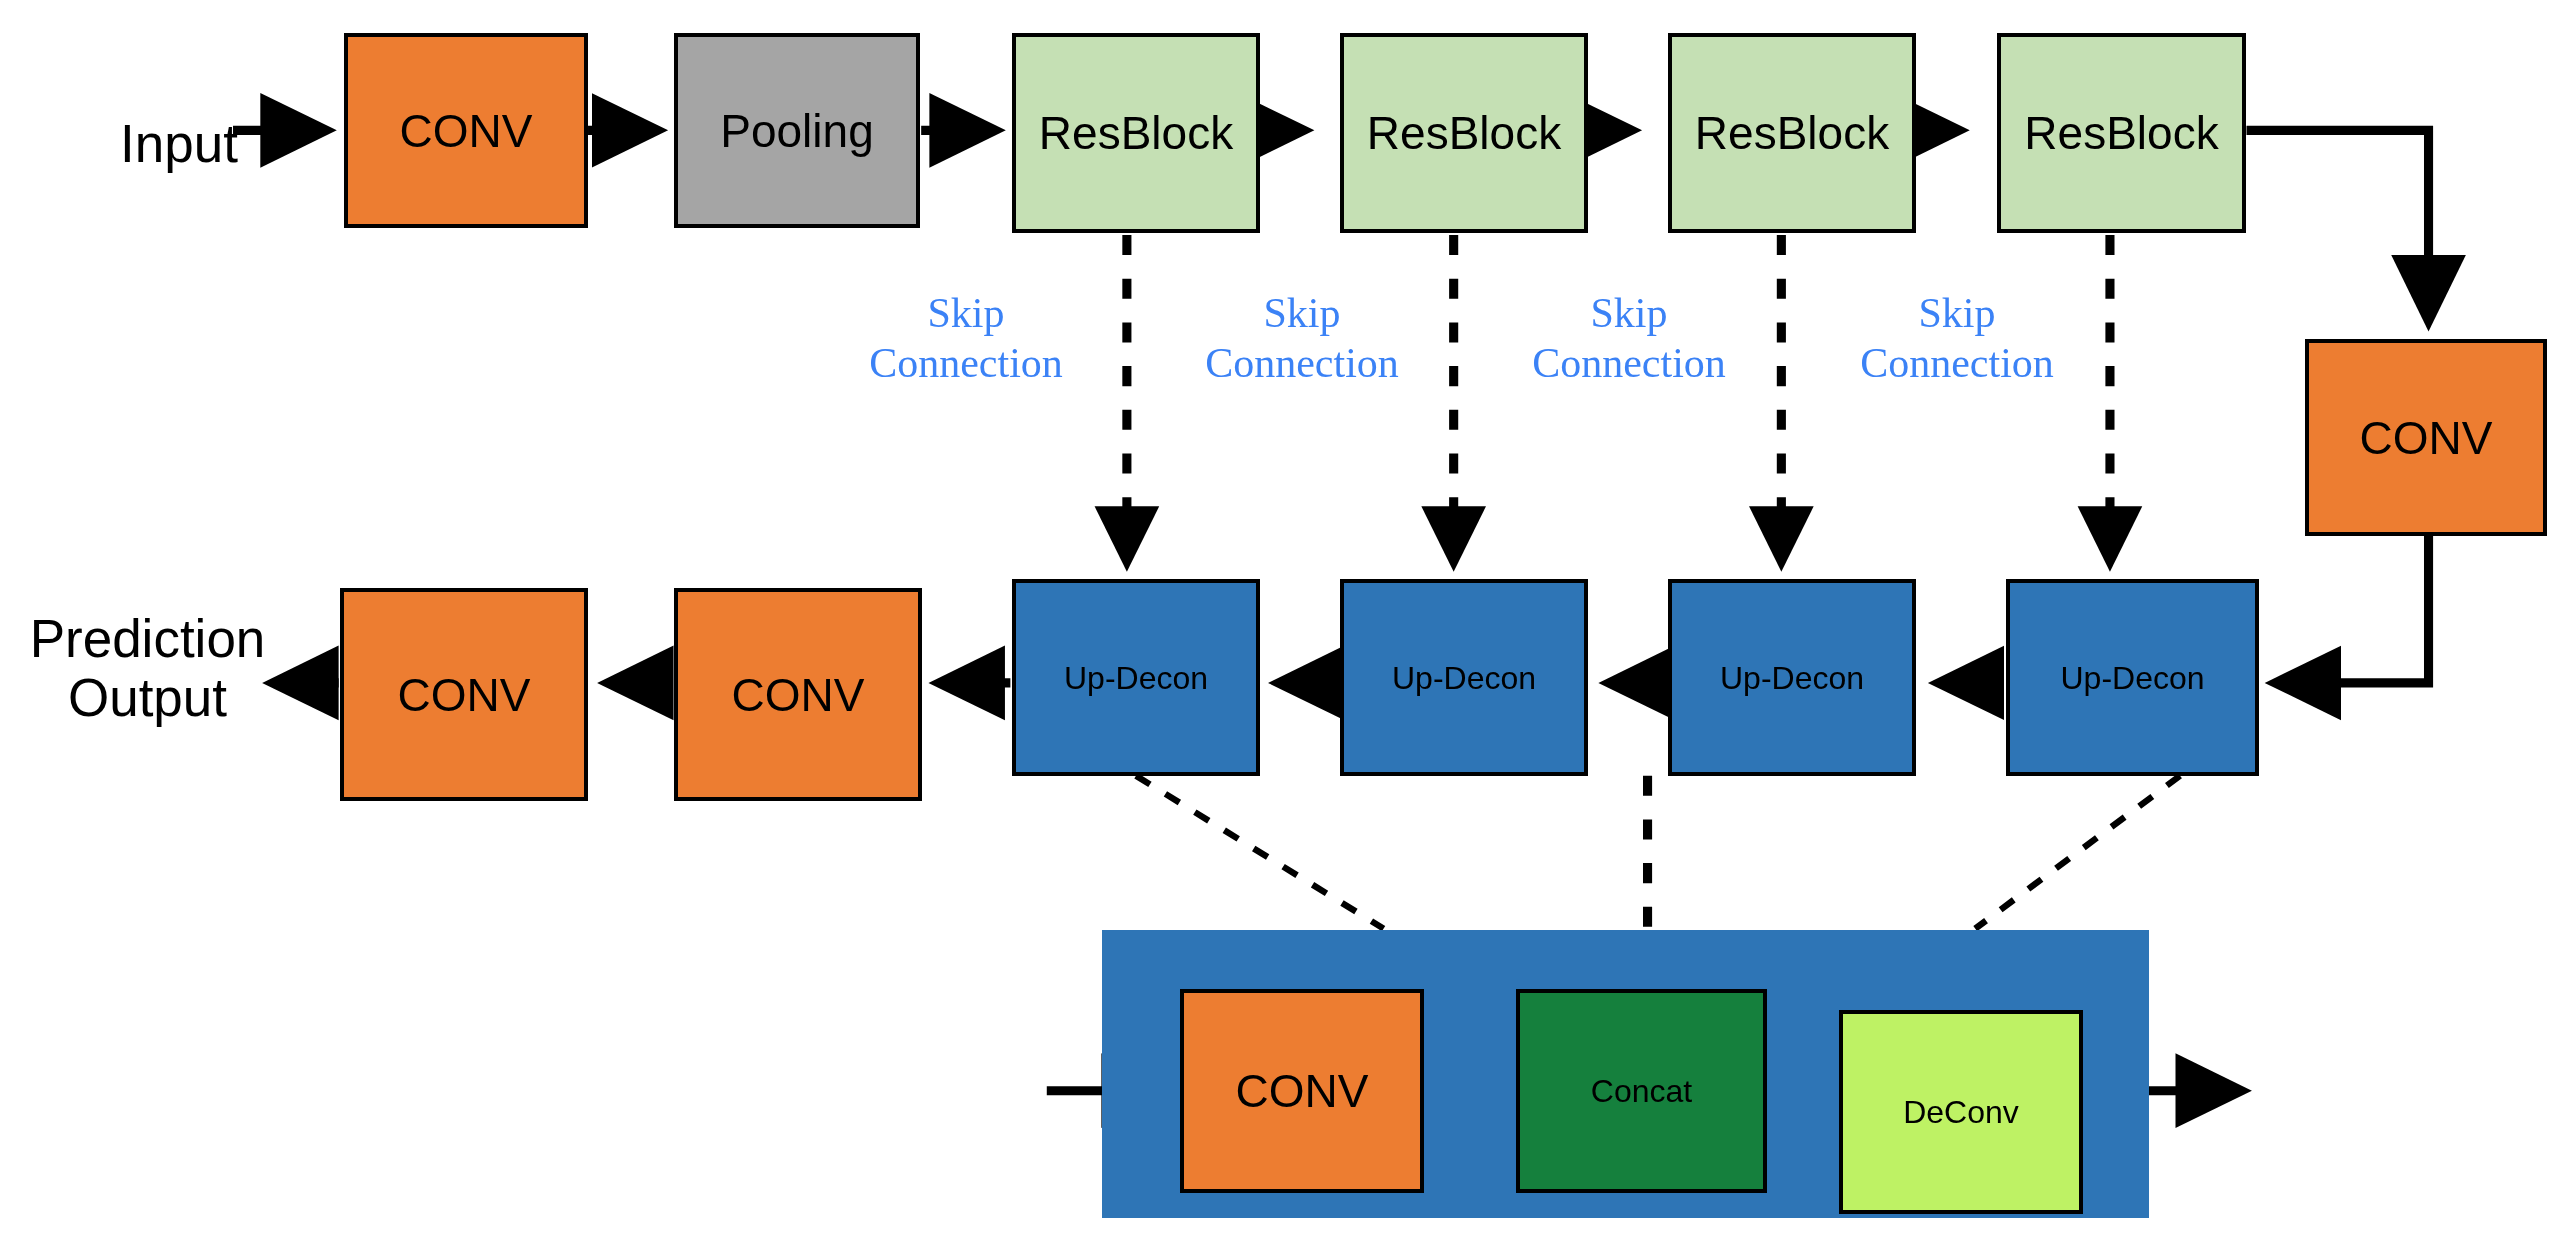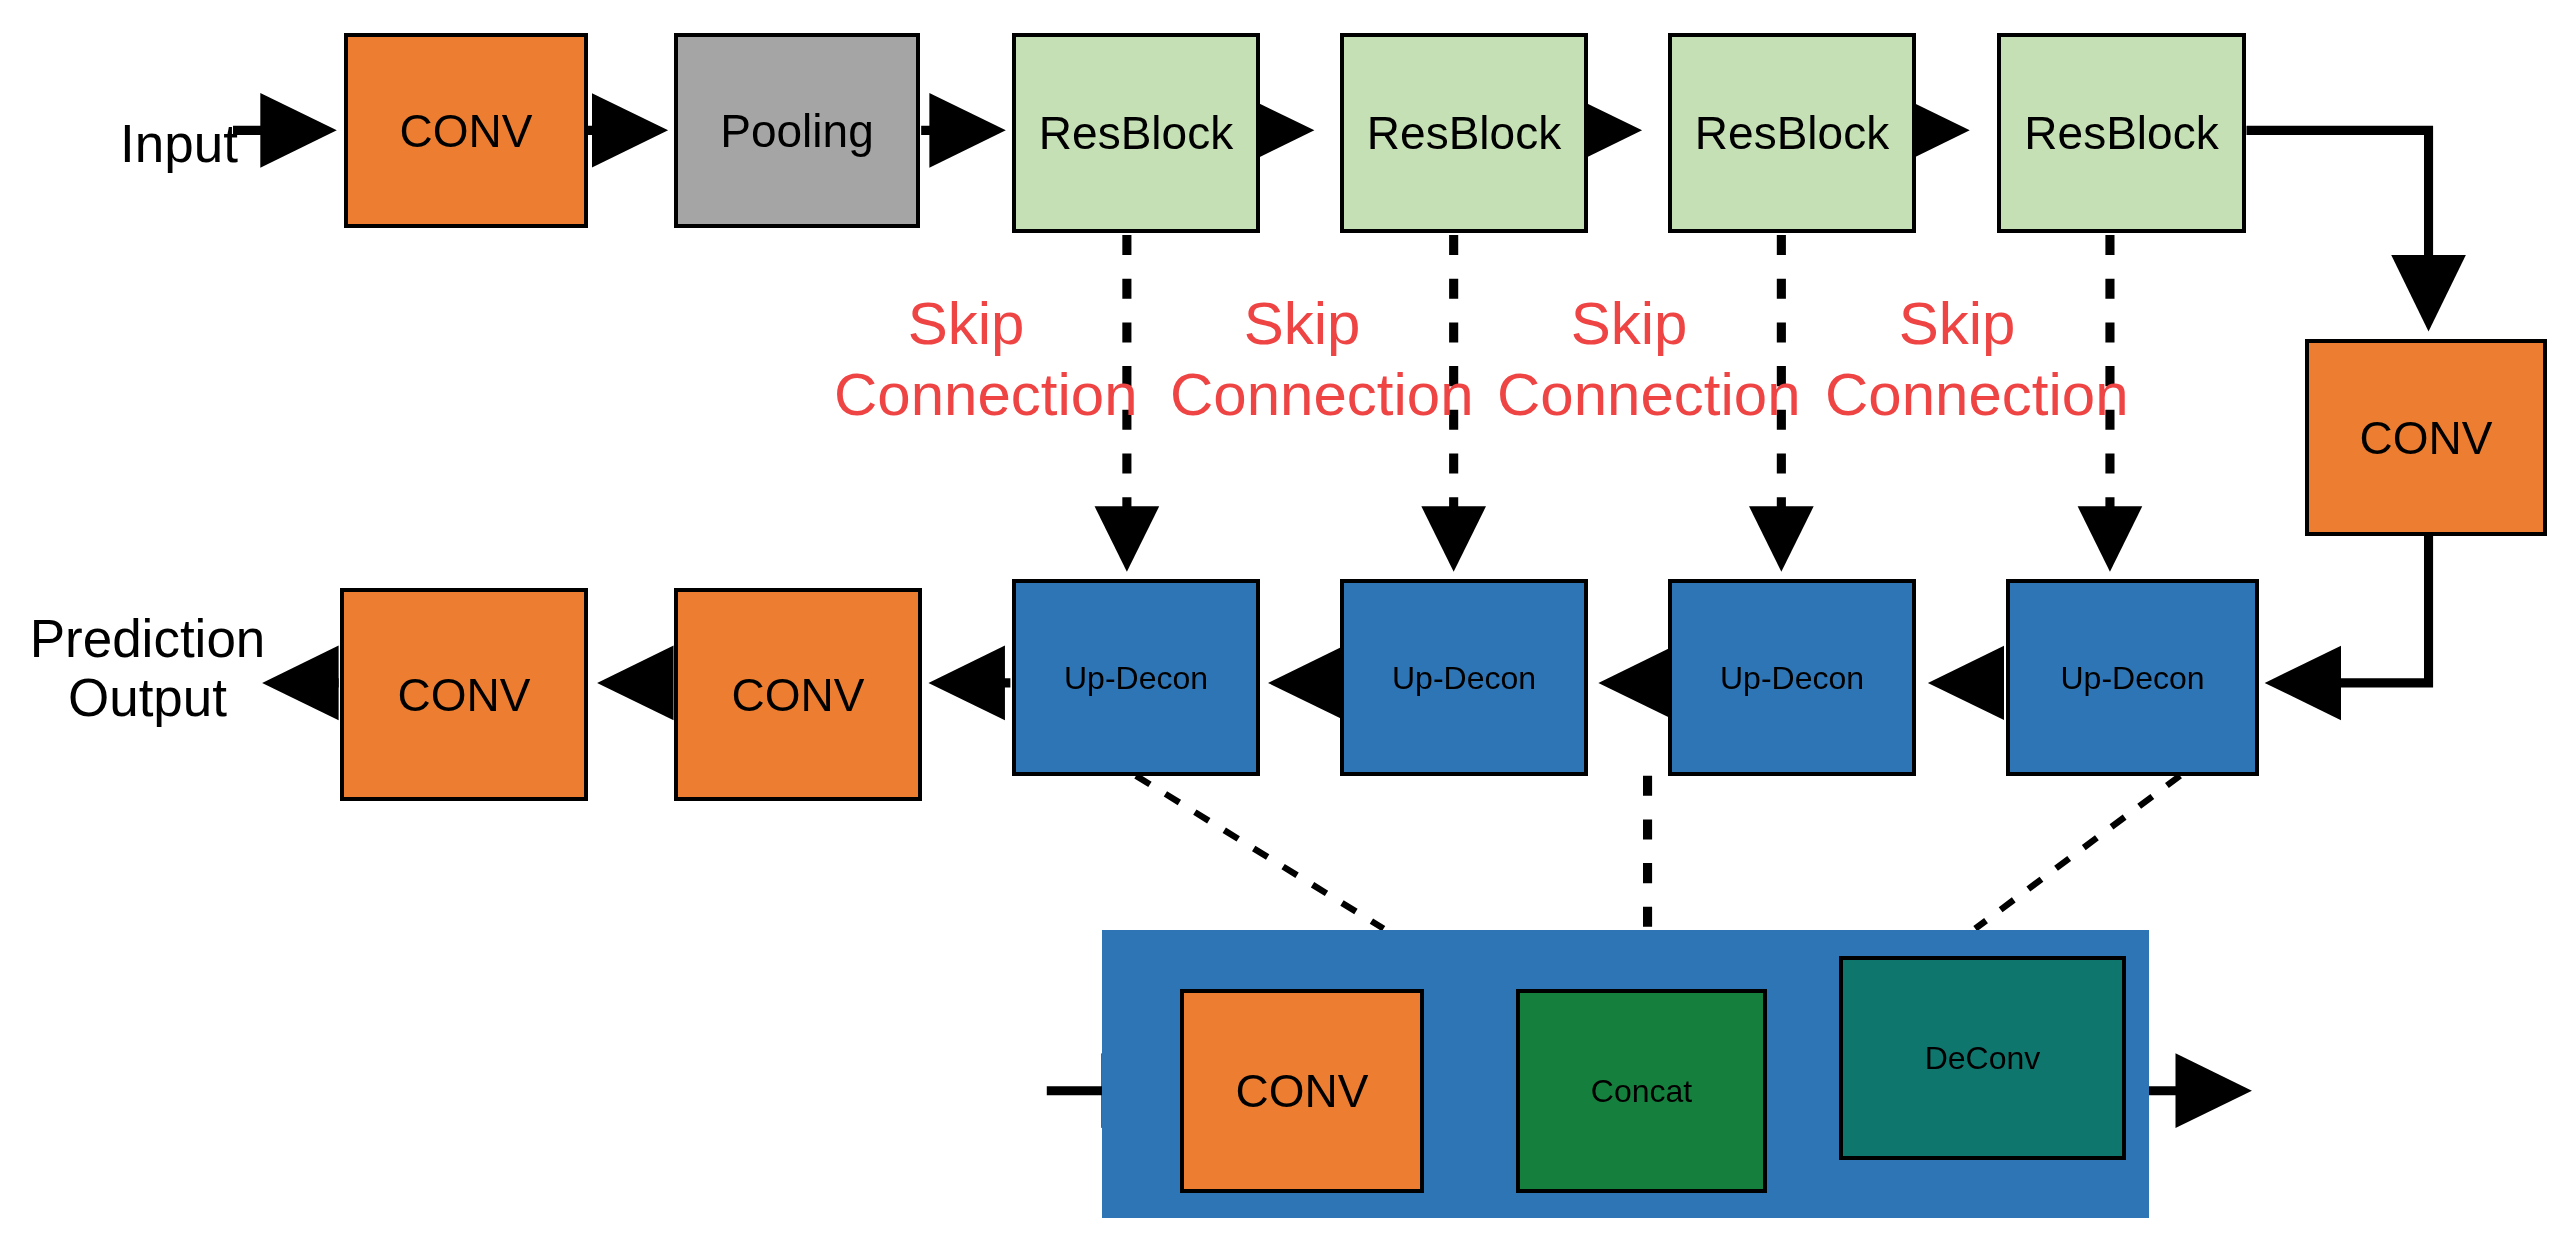--- a/index.html
+++ b/index.html
@@ -47,26 +47,27 @@
     position: absolute;
     color: #000000;
     font-size: 53px;
     line-height: 1.12;
     white-space: nowrap;
     z-index: 4;
     text-align: center;
   }
   .skiplabel {
     position: absolute;
-    color: #ef4444;
-    font-size: 60px;
+    color: #3b82f6;
+    font-size: 42px;
     line-height: 1.18;
     white-space: nowrap;
     z-index: 4;
     text-align: left;
+    font-family: Liberation Serif, serif;
   }
 </style>
 </head>
 <body>
 
 <div id="canvas">
 
   <svg id="wires" viewBox="0 0 2830 1375" xmlns="http://www.w3.org/2000/svg">
     <defs>
       <marker id="arrowR" markerWidth="9" markerHeight="9" refX="7.2" refY="4.5" orient="auto" markerUnits="strokeWidth">
@@ -190,16 +191,16 @@
   <div class="node small" style="left:1668px; top:579px; width:248px; height:197px; background:#2E75B6;">Up-Decon</div>
 
   <div class="node small" style="left:2006px; top:579px; width:253px; height:197px; background:#2E75B6;">Up-Decon</div>
 
   <div class="grouping" style="left:1102px; top:930px; width:1047px; height:288px; background:#2E75B6;"></div>
 
   <div class="node" style="left:1180px; top:989px; width:244px; height:204px; background:#ED7D31;">CONV</div>
 
   <div class="node small" style="left:1516px; top:989px; width:251px; height:204px; background:#15803d;">Concat</div>
 
-  <div class="node small" style="left:1839px; top:956px; width:287px; height:204px; background:#0f766e;">DeConv</div>
+  <div class="node small" style="left:1839px; top:1010px; width:244px; height:204px; background:#bef264;">DeConv</div>
 
 </div>
 
 
 </body></html>

